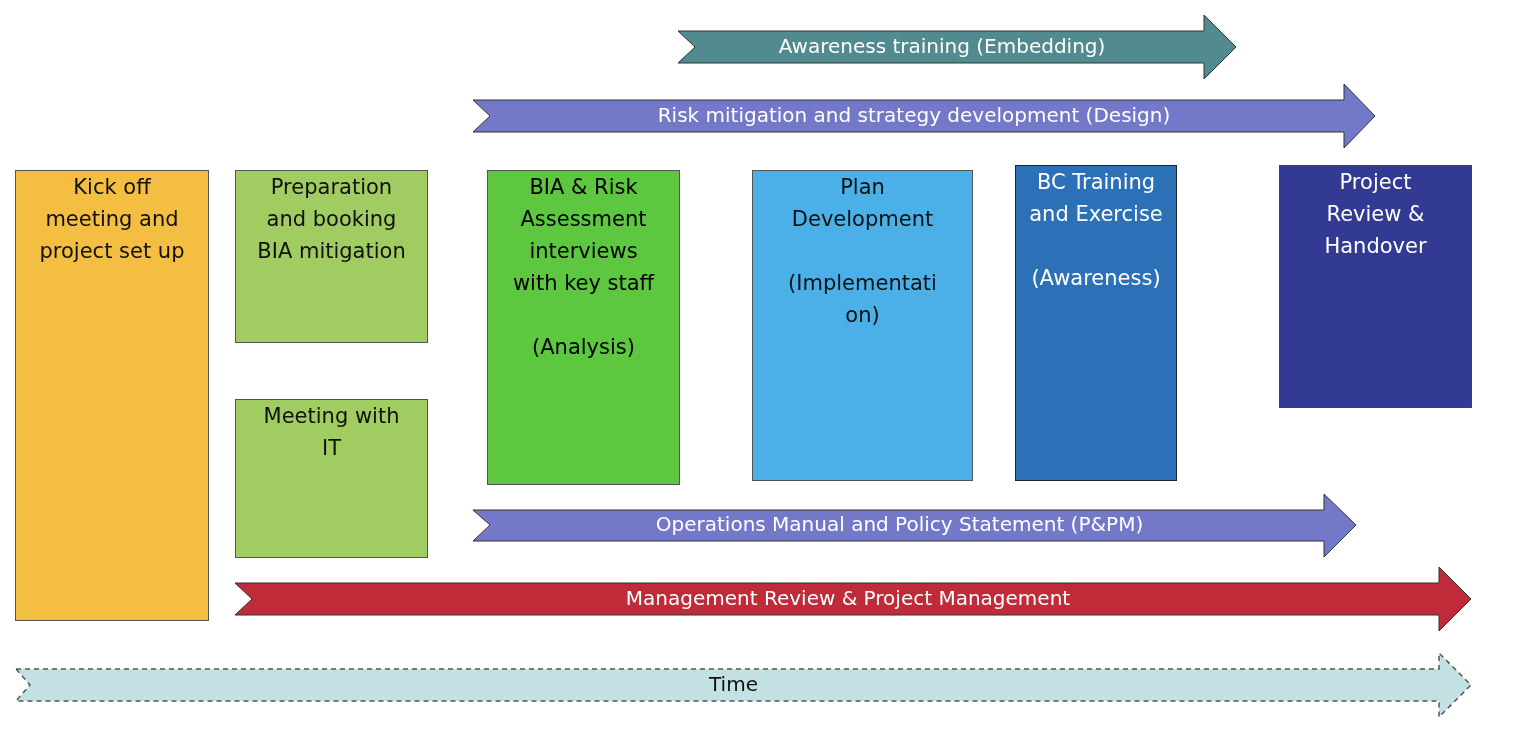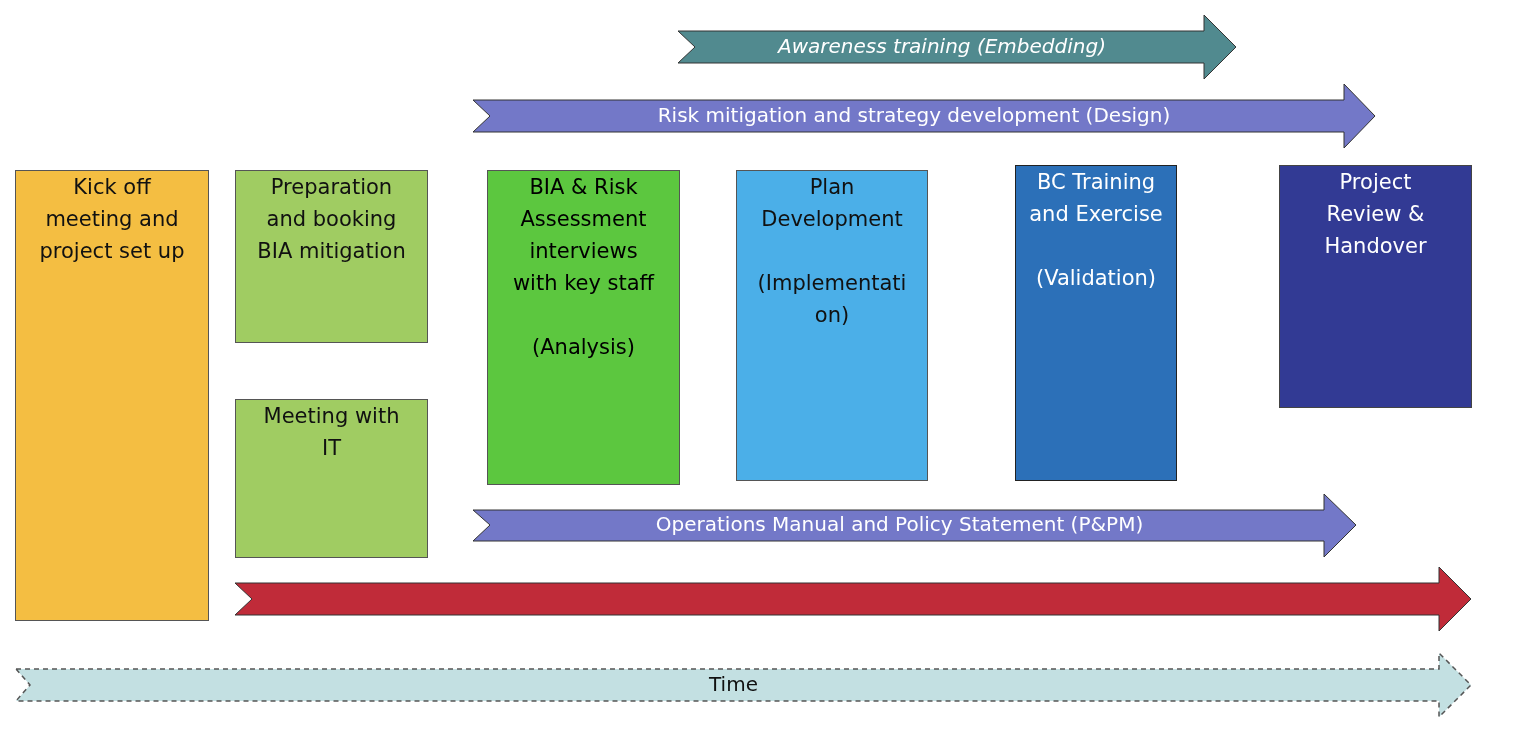--- a/index.html
+++ b/index.html
@@ -9,21 +9,21 @@
            text-align: center; font-size: 21px; line-height: 32px; 
            white-space: pre-line; }
     .arrow { position: absolute; }
     .arrow svg { position: absolute; left: 0; top: 0; overflow: visible; }
     .arrow .lbl { position: absolute; left: 0; right: 0; text-align: center;
                   font-size: 20px; color: #ffffff; white-space: nowrap; }
   </style>
 </head>
 <body>
 
-<div class="arrow" style="left:678px; top:15px; width:558px; height:64px;font-style:italic;">
+<div class="arrow" style="left:678px; top:15px; width:558px; height:64px;">
   <svg width="558" height="64">
     <polygon points="0,16 526,16 526,0 558,32 526,64 526,48 0,48 17,32" fill="#518A8F" stroke="#333" stroke-width="1"></polygon>
   </svg>
   <div class="lbl" style="top:19px; right:30px;">Awareness training (Embedding)</div>
 </div>
 
 <div class="arrow" style="left:473px; top:84px; width:902px; height:64px;">
   <svg width="902" height="64">
     <polygon points="0,16 871,16 871,0 902,32 871,64 871,48 0,48 17,32" fill="#7378C8" stroke="#333" stroke-width="1"></polygon>
   </svg>
@@ -41,46 +41,47 @@
 <div class="box" style="left:235px; top:399px; width:193px; height:159px; background:#A0CC62; color:#111;">Meeting with
 IT</div>
 
 <div class="box" style="left:487px; top:170px; width:193px; height:315px; background:#5CC73F; color:#000000;">BIA &amp; Risk
 Assessment
 interviews
 with key staff
 
 (Analysis)</div>
 
-<div class="box" style="left:736px; top:170px; width:192px; height:311px; background:#4BAFE8; color:#111;">Plan
+<div class="box" style="left:752px; top:170px; width:221px; height:311px; background:#4BAFE8; color:#111;">Plan
 Development
 
 (Implementati
 on)</div>
 
 <div class="box" style="left:1015px; top:165px; width:162px; height:316px; background:#2C70B8; color:#ffffff; border-color:#222;">BC Training
 and Exercise
 
-(Validation)</div>
+(Awareness)</div>
 
 <div class="box" style="left:1279px; top:165px; width:193px; height:243px; background:#323A94; color:#ffffff; border-color:#444;">Project
 Review &amp;
 Handover</div>
 
 <div class="arrow" style="left:473px; top:494px; width:883px; height:63px;">
   <svg width="883" height="63">
     <polygon points="0,16 851,16 851,0 883,31 851,63 851,47 0,47 17,31" fill="#7378C8" stroke="#333" stroke-width="1"></polygon>
   </svg>
   <div class="lbl" style="top:18px; right:30px;">Operations Manual and Policy Statement (P&amp;PM)</div>
 </div>
 
 <div class="arrow" style="left:235px; top:567px; width:1236px; height:64px;">
   <svg width="1236" height="64">
     <polygon points="0,16 1204,16 1204,0 1236,32 1204,64 1204,48 0,48 17,32" fill="#C02B39" stroke="#333" stroke-width="1"></polygon>
   </svg>
+  <div class="lbl" style="top:19px; right:10px;">Management Review &amp; Project Management</div>
 </div>
 
 <div class="arrow" style="left:16px; top:653px; width:1455px; height:64px;">
   <svg width="1455" height="64">
     <polygon points="0,16 1423,16 1423,0 1455,32 1423,64 1423,48 0,48 14,32" fill="#C3E0E2" stroke="#555" stroke-width="1.5" stroke-dasharray="5,4"></polygon>
   </svg>
   <div class="lbl" style="top:19px; color:#111; right:20px;">Time</div>
 </div>
 
 </body></html>

